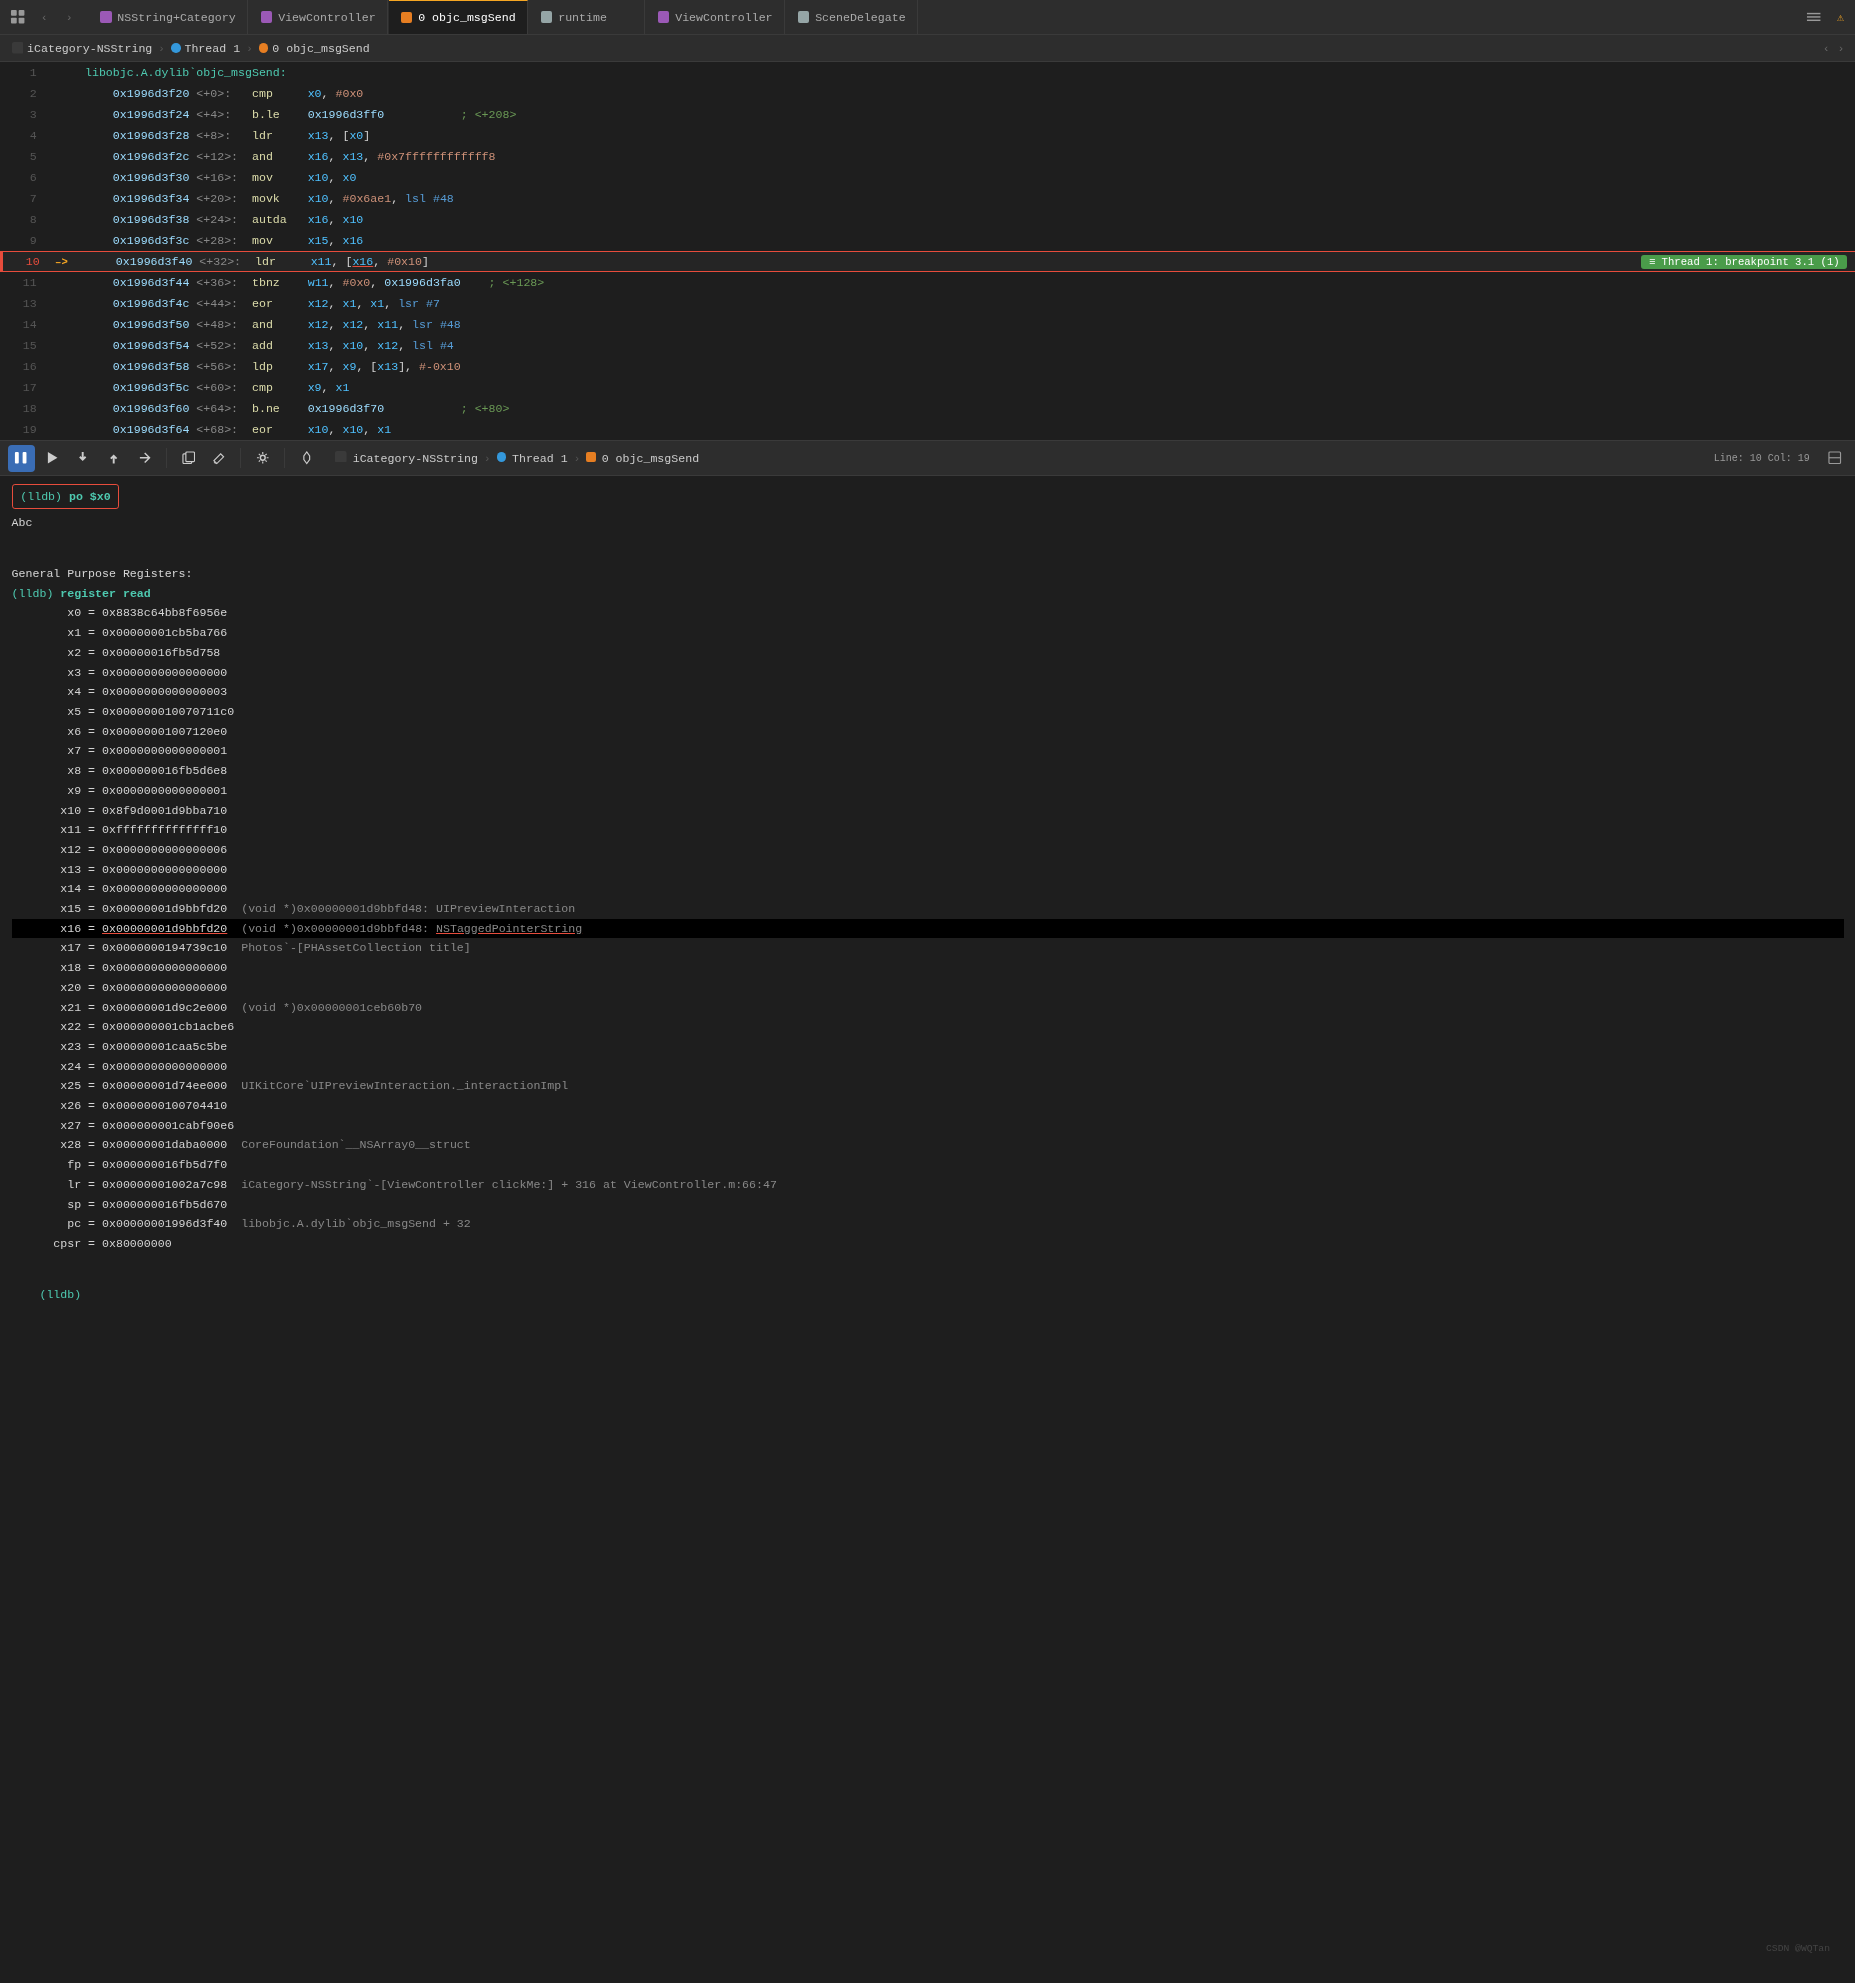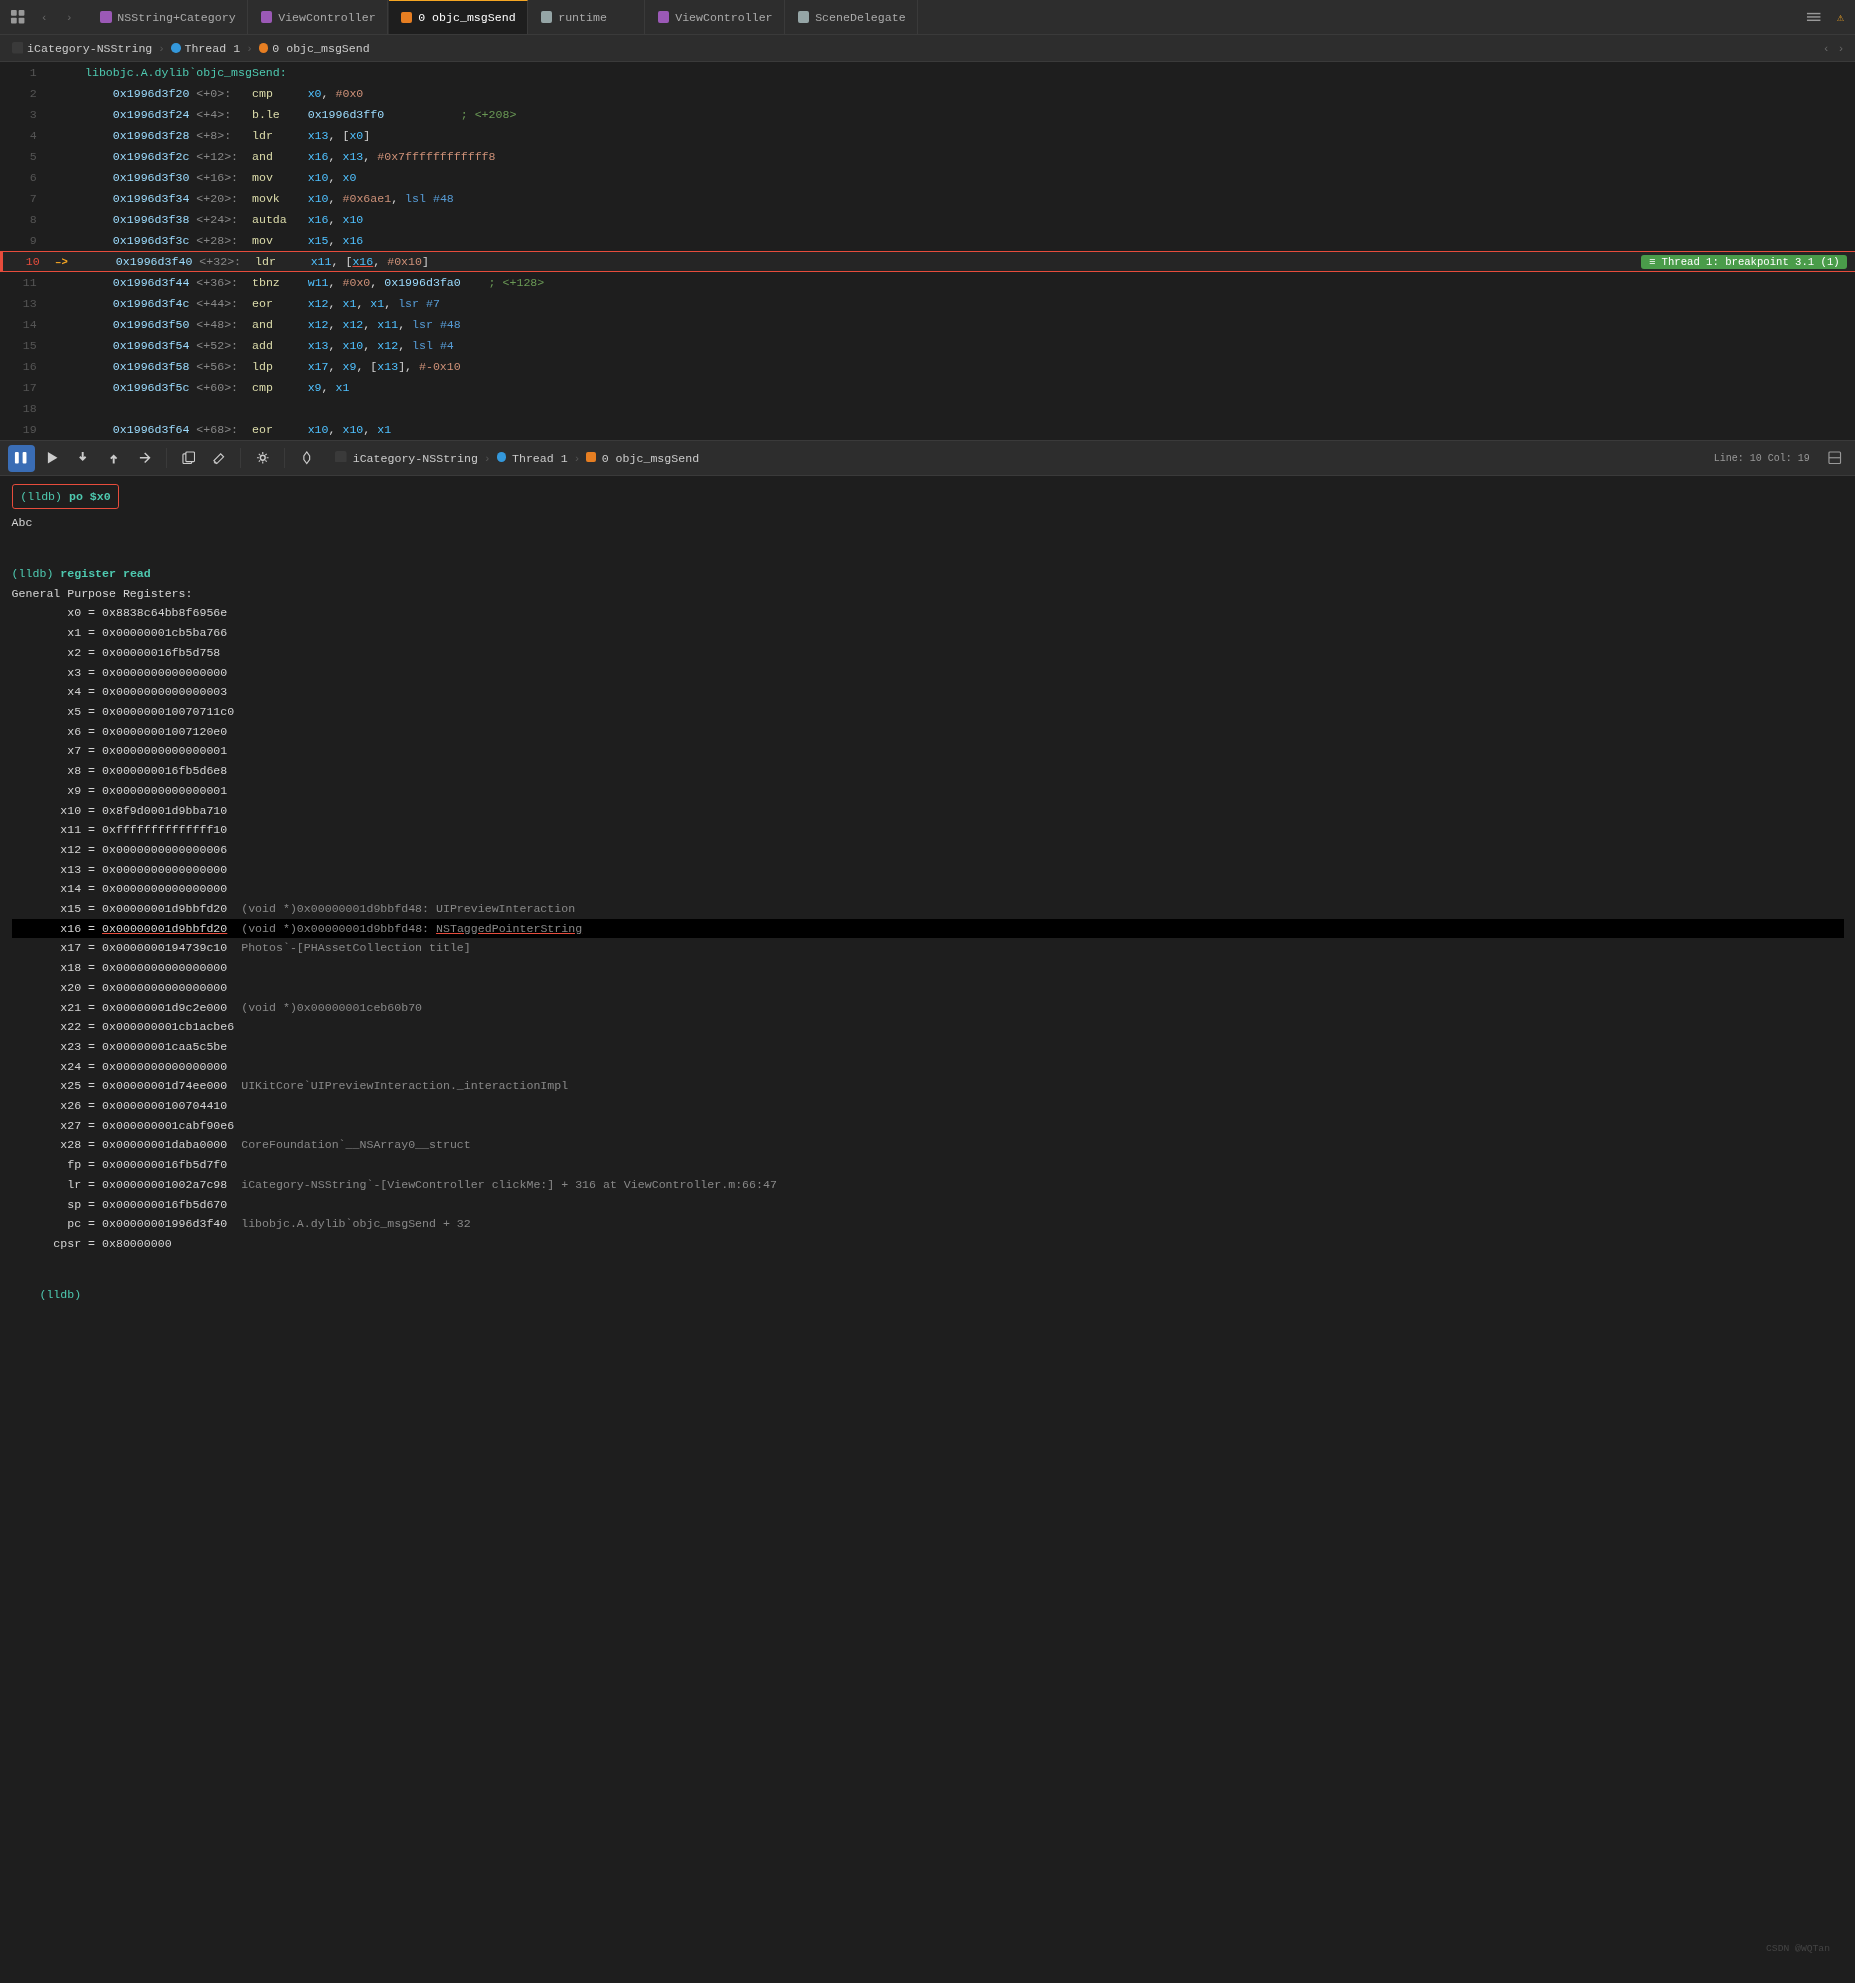--- a/index.html
+++ b/index.html
@@ -396,20 +396,21 @@
 
   <div class="code-line">
     <span class="line-num">17</span>
     <span class="arrow-indicator"></span>
     <span class="code-content">    <span class="addr">0x1996d3f5c</span> <span style="color:#888;">&lt;+60&gt;:</span>  <span class="instr">cmp</span>     <span class="reg">x9</span>, <span class="reg">x1</span></span>
   </div>
 
   <div class="code-line">
     <span class="line-num">18</span>
     <span class="arrow-indicator"></span>
+    <span class="code-content">    <span class="addr">0x1996d3f60</span> <span style="color:#888;">&lt;+64&gt;:</span>  <span class="instr">b.ne</span>    <span class="addr">0x1996d3f70</span>           <span class="comment">; &lt;+80&gt;</span></span>
   </div>
 
   <div class="code-line">
     <span class="line-num">19</span>
     <span class="arrow-indicator"></span>
     <span class="code-content">    <span class="addr">0x1996d3f64</span> <span style="color:#888;">&lt;+68&gt;:</span>  <span class="instr">eor</span>     <span class="reg">x10</span>, <span class="reg">x10</span>, <span class="reg">x1</span></span>
   </div>
 
 </div>
 
@@ -501,22 +502,22 @@
 
   <div style="margin-bottom: 3.9px;">
     <div style="border: 1.9px solid #e74c3c; border-radius: 2.9px; display: inline-block; padding: 1.9px 7.7px;">
       <span class="terminal-line"><span class="term-green">(lldb)</span> <span style="color:#4ec9b0; font-weight:bold;">po $x0</span></span>
     </div>
   </div>
   <div class="terminal-line"><span>Abc</span></div>
 
   <div class="terminal-line" style="margin-top: 11.6px;">&nbsp;</div>
 
+  <div class="terminal-line">General Purpose Registers:</div>
   <div class="terminal-line"><span class="term-green">(lldb)</span> <span style="color:#4ec9b0; font-weight:bold;">register read</span></div>
-  <div class="terminal-line">General Purpose Registers:</div>
 
   <div class="terminal-line">        x0 = 0x8838c64bb8f6956e</div>
   <div class="terminal-line">        x1 = 0x00000001cb5ba766</div>
   <div class="terminal-line">        x2 = 0x00000016fb5d758</div>
   <div class="terminal-line">        x3 = 0x0000000000000000</div>
   <div class="terminal-line">        x4 = 0x0000000000000003</div>
   <div class="terminal-line">        x5 = 0x000000010070711c0</div>
   <div class="terminal-line">        x6 = 0x00000001007120e0</div>
   <div class="terminal-line">        x7 = 0x0000000000000001</div>
   <div class="terminal-line">        x8 = 0x000000016fb5d6e8</div>

